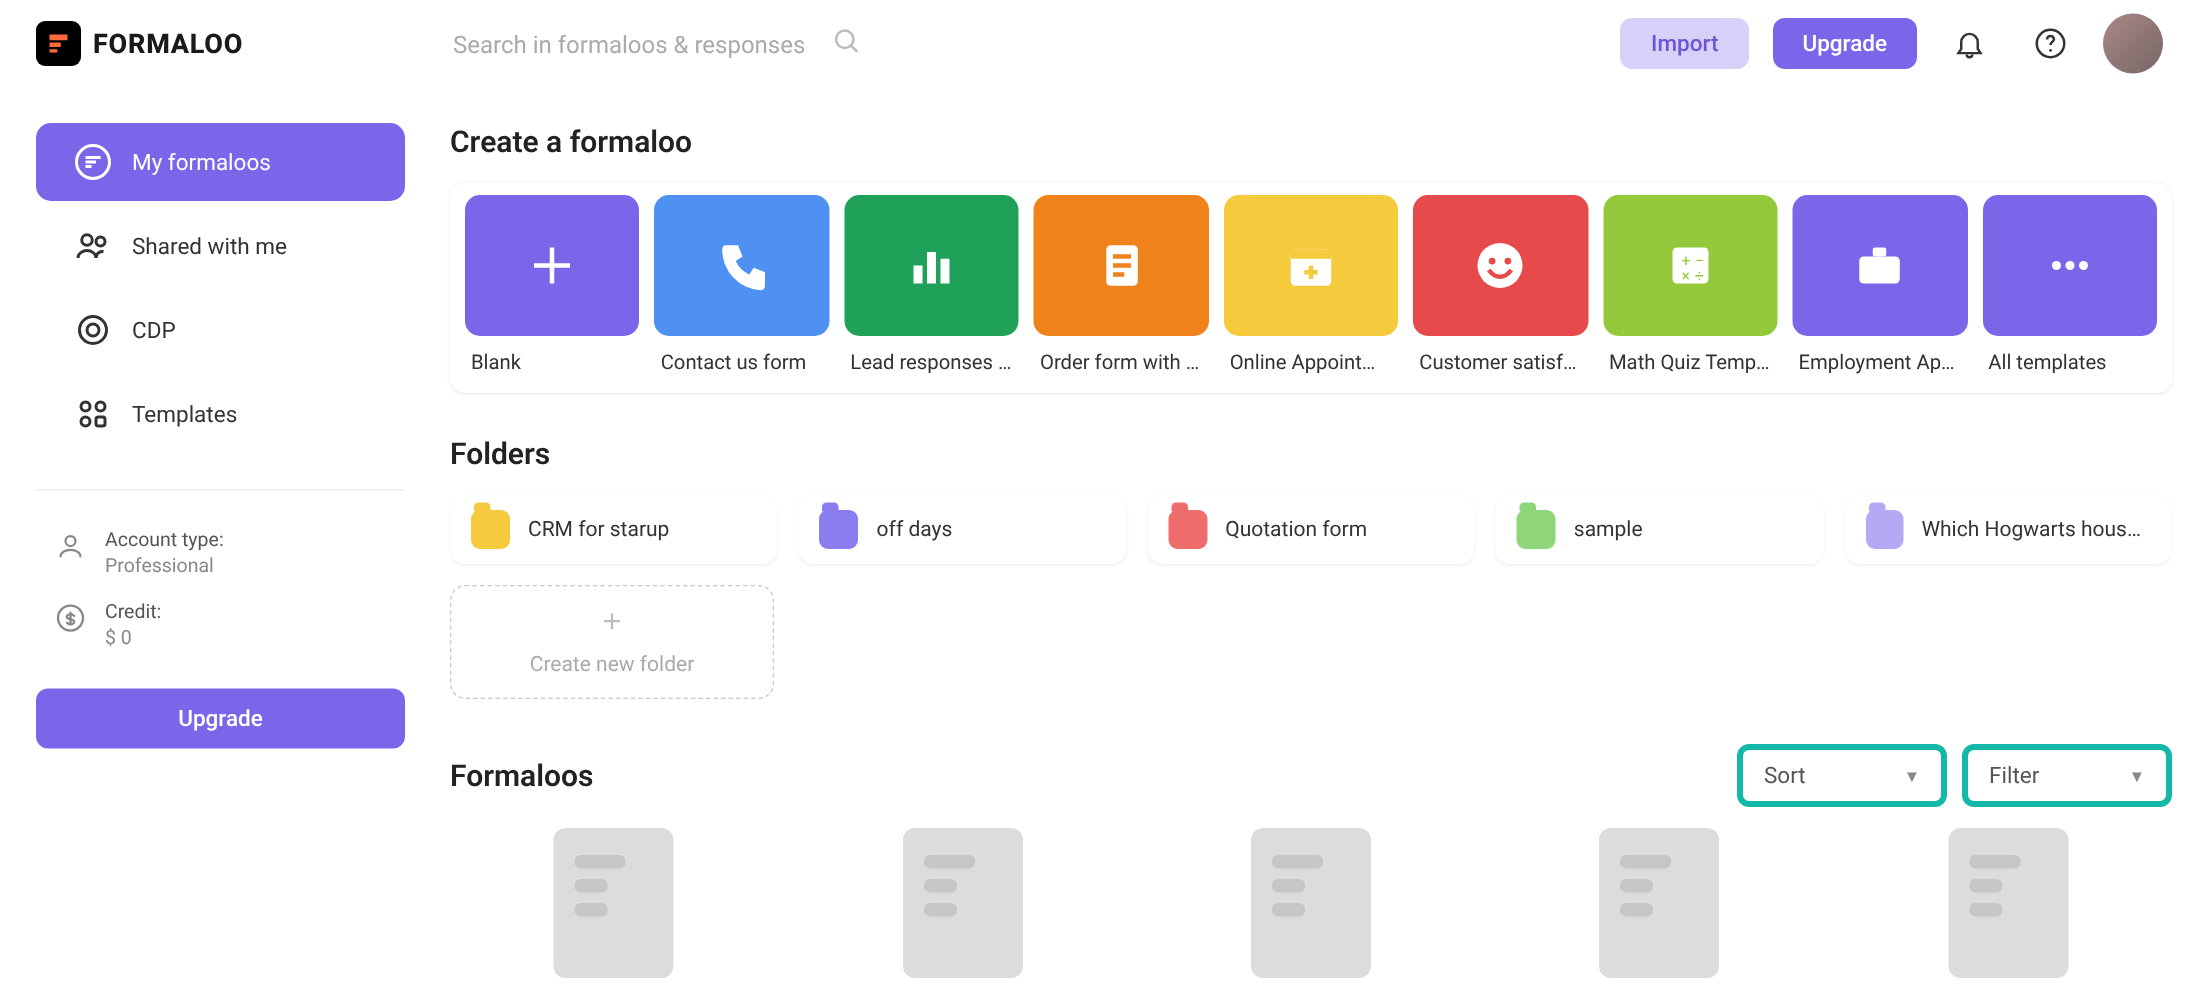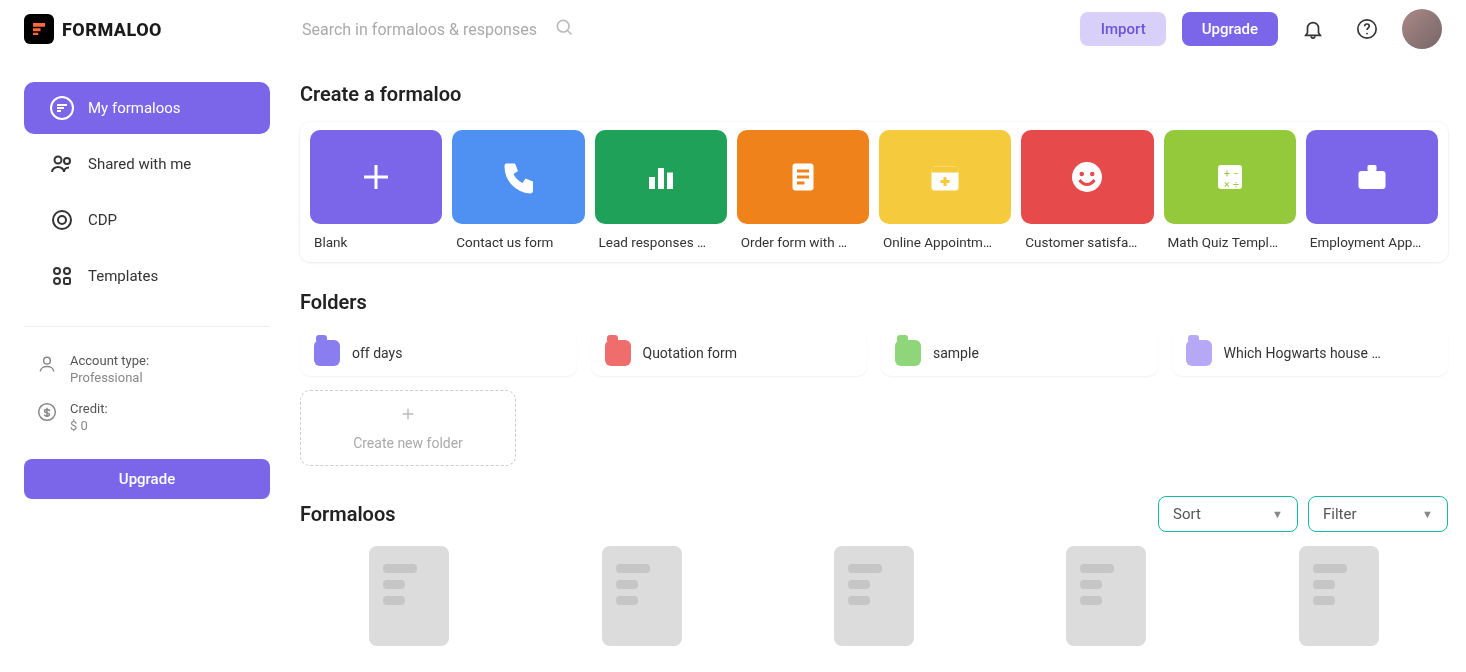--- a/index.html
+++ b/index.html
@@ -44,21 +44,21 @@
   .tpl-label { font-size:13.5px; color:#333; margin-top:10px; white-space:nowrap; overflow:hidden; text-overflow:ellipsis; padding: 0 4px 6px; }
   .tpl-tile svg { width:36px; height:36px; fill:#fff; }
   .folders { display:flex; gap:14px; margin-bottom:14px; }
   .folder-card { flex:1; background:#fff; border-radius:10px; box-shadow:0 1px 2px rgba(0,0,0,.06); padding:10px 14px; display:flex; align-items:center; gap:12px; cursor:pointer; font-size:14px; color:#333; min-width:0; }
   .folder-icon { width:26px; height:26px; border-radius:6px; position:relative; }
   .folder-icon::before { content:""; position:absolute; top:-5px; left:2px; width:11px; height:6px; border-radius:3px 3px 0 0; background:inherit; }
   .folder-label { white-space:nowrap; overflow:hidden; text-overflow:ellipsis; }
   .new-folder { border:1px dashed #ccc; border-radius:10px; width:216px; padding:14px 18px; display:flex; align-items:center; gap:12px; color:#aaa; font-size:14px; cursor:pointer; margin-bottom:30px;flex-direction:column; }
   .formaloo-head { display:flex; align-items:center; justify-content:space-between; margin-bottom:14px; }
   .controls { display:flex; gap:10px; }
-  .select { border:1px solid #14b8a6; border-radius:8px; padding:8px 14px; font-size:15px; color:#555; display:flex; align-items:center; gap:50px; cursor:pointer; min-width:140px; justify-content:space-between; }
+  .select { border:4px solid #14b8a6; border-radius:8px; padding:8px 14px; font-size:15px; color:#555; display:flex; align-items:center; gap:50px; cursor:pointer; min-width:140px; justify-content:space-between; }
   .chev { font-size:11px; color:#888; }
   .formaloo-row { display:flex; gap:14px; }
   .formaloo-card { flex:1; display:flex; justify-content:center; }
   .doc-icon { width:80px; height:100px; background:#dcdcdc; border-radius:8px; position:relative; }
   .doc-icon::before { content:""; position:absolute; top:18px; left:14px; width:34px; height:9px; background:#c6c6c6; border-radius:4px; }
   .doc-icon::after { content:""; position:absolute; top:34px; left:14px; width:22px; height:9px; background:#c6c6c6; border-radius:4px; box-shadow: 0 16px 0 #c6c6c6; }
 </style>
 </head>
 <body>
 
@@ -251,25 +251,39 @@
             </div>
             <div class="tpl-card">
               <div class="tpl-tile" style="background:#7b66ea">
                 <svg viewBox="0 0 24 24">
                   <rect fill="#fff" x="3" y="8" width="18" height="12" rx="2"></rect>
                   <rect fill="#fff" x="9" y="4" width="6" height="4" rx="1"></rect>
                 </svg>
               </div>
   <div class="tpl-label">Employment App…</div>
             </div>
+            <div class="tpl-card">
+              <div class="tpl-tile" style="background:#7b66ea">
+                <svg viewBox="0 0 24 24">
+                  <circle fill="#fff" cx="6" cy="12" r="2"></circle>
+                  <circle fill="#fff" cx="12" cy="12" r="2"></circle>
+                  <circle fill="#fff" cx="18" cy="12" r="2"></circle>
+                </svg>
+              </div>
+  <div class="tpl-label">All templates</div>
+            </div>
           </div>
       </div>
 
       <h2 class="section-title">Folders</h2>
       <div class="folders" id="folders-row">
+          <div class="folder-card">
+            <div class="folder-icon" style="background:#f6ca3d"></div>
+  <span class="folder-label">CRM for starup</span>
+          </div>
           <div class="folder-card">
             <div class="folder-icon" style="background:#8a7df0"></div>
   <span class="folder-label">off days</span>
           </div>
           <div class="folder-card">
             <div class="folder-icon" style="background:#ef6d6d"></div>
   <span class="folder-label">Quotation form</span>
           </div>
           <div class="folder-card">
             <div class="folder-icon" style="background:#8fd67a"></div>

